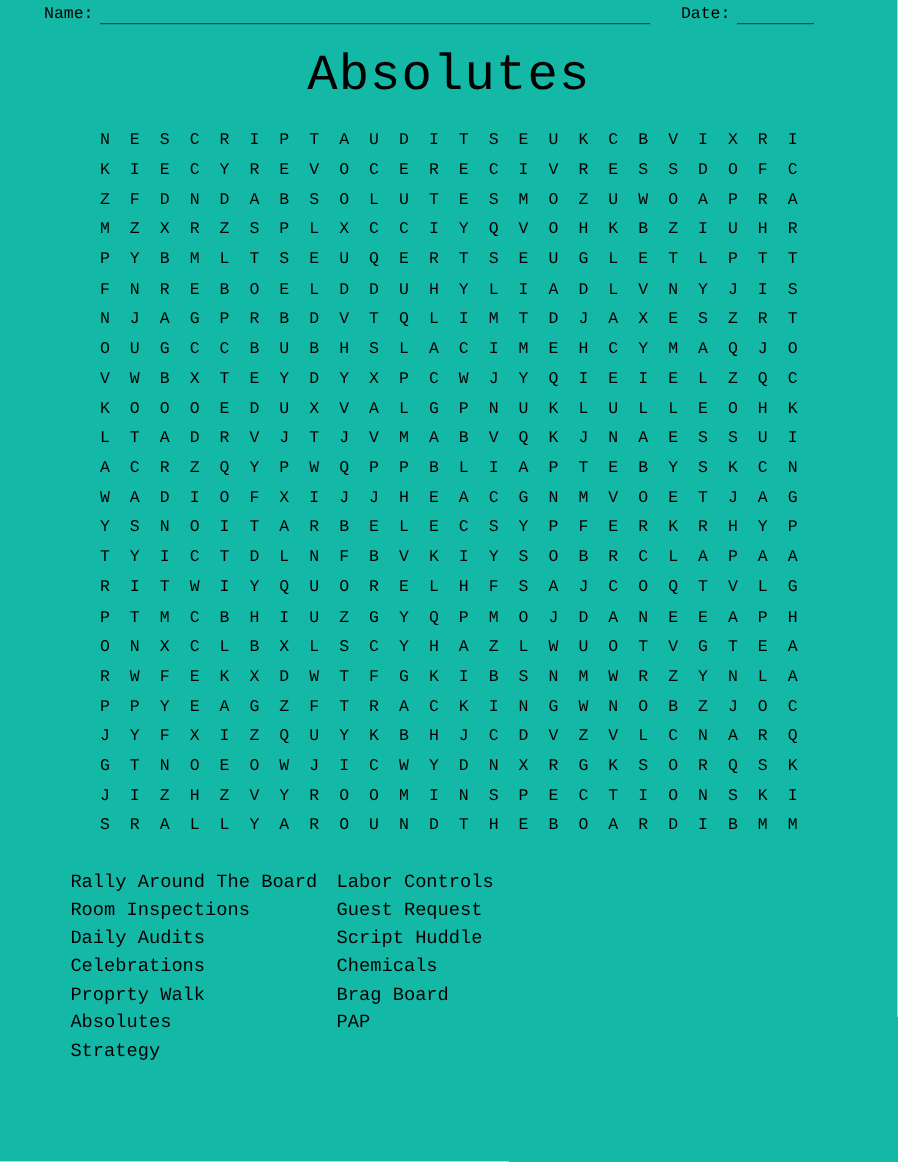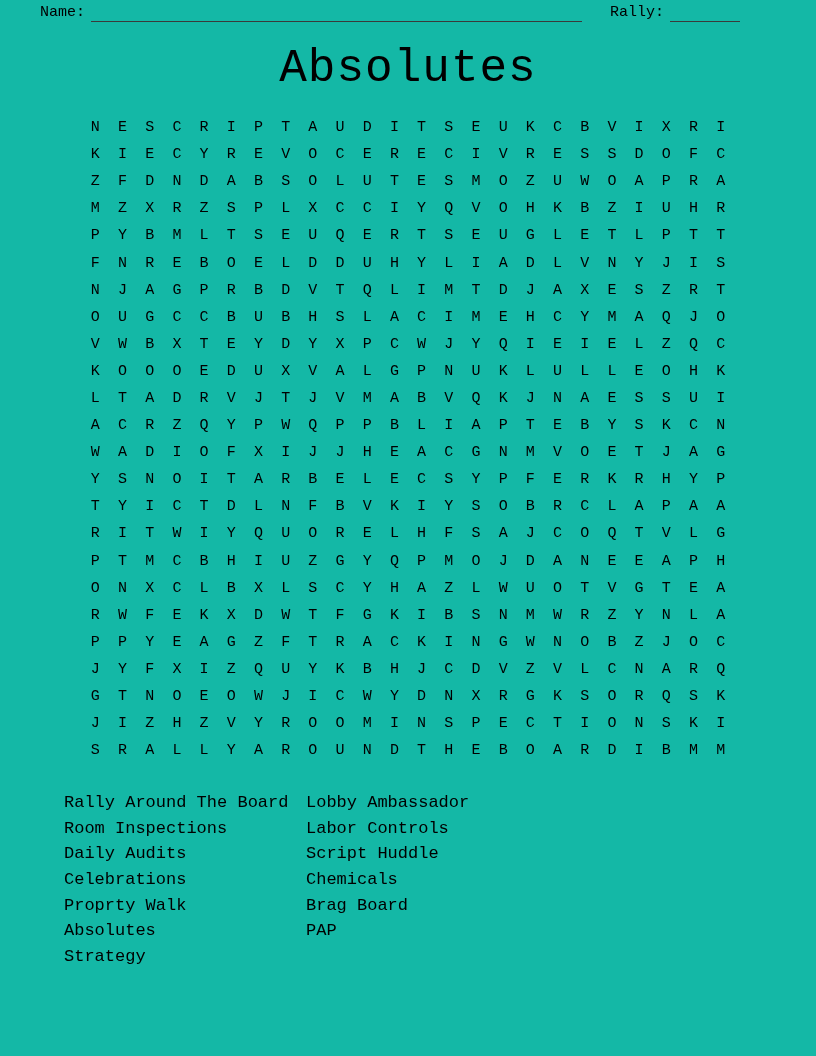--- a/index.html
+++ b/index.html
@@ -78,21 +78,21 @@
   }
 </style>
 </head>
 <body>
 
 <div class="page">
 
   <div class="header">
     <span class="label">Name:</span>
     <span class="blank-line name-line"></span>
-    <span class="label">Rally:</span>
+    <span class="label">Date:</span>
     <span class="blank-line date-line"></span>
   </div>
 
   <h1 class="title">Absolutes</h1>
 
   <div class="grid">
       <div class="cell">N</div>
       <div class="cell">E</div>
       <div class="cell">S</div>
       <div class="cell">C</div>
@@ -674,22 +674,22 @@
     <div class="word-col word-col-0">
         <div class="word">Rally Around The Board</div>
         <div class="word">Room Inspections</div>
         <div class="word">Daily Audits</div>
         <div class="word">Celebrations</div>
         <div class="word">Proprty Walk</div>
         <div class="word">Absolutes</div>
         <div class="word">Strategy</div>
       </div>
     <div class="word-col word-col-2">
-        <div class="word">Lobby Ambassador</div>
         <div class="word">Labor Controls</div>
+        <div class="word">Guest Request</div>
         <div class="word">Script Huddle</div>
         <div class="word">Chemicals</div>
         <div class="word">Brag Board</div>
         <div class="word">PAP</div>
       </div>
   </div>
 
 </div>
 
 </body></html>

